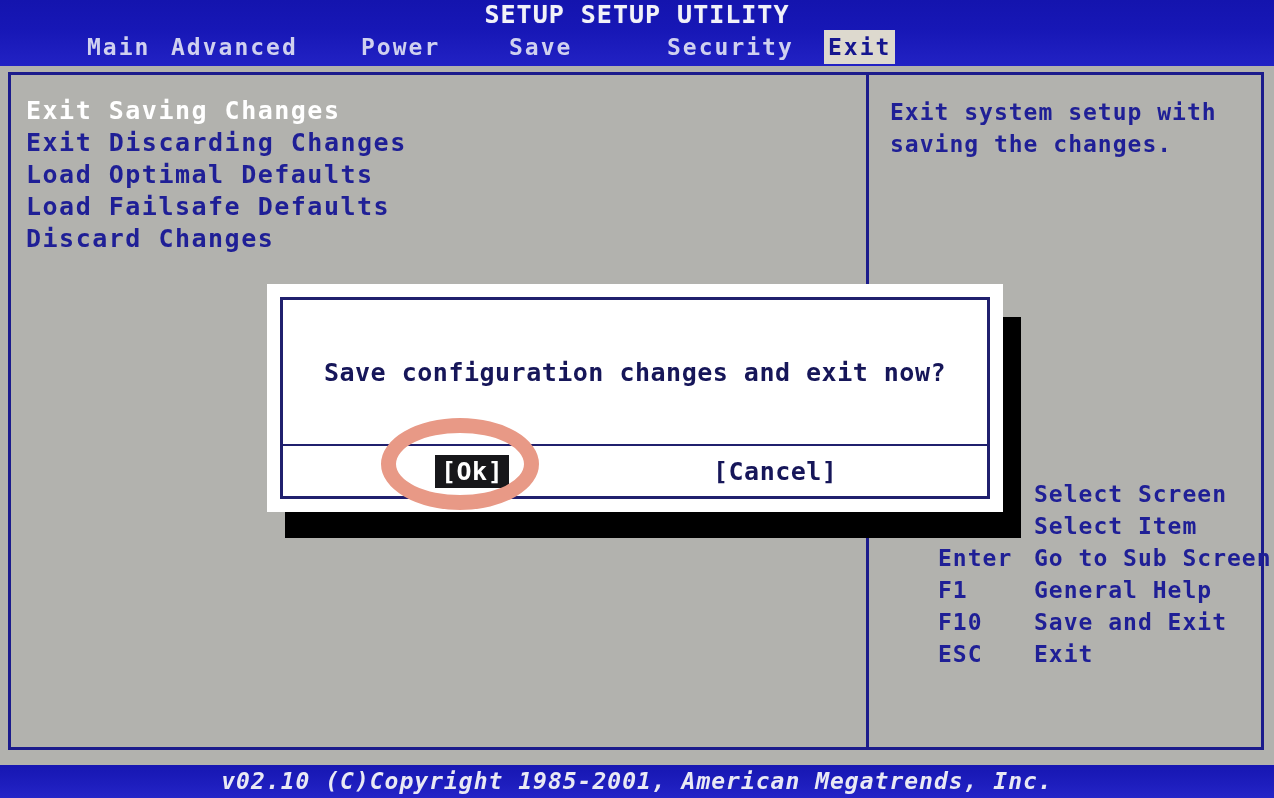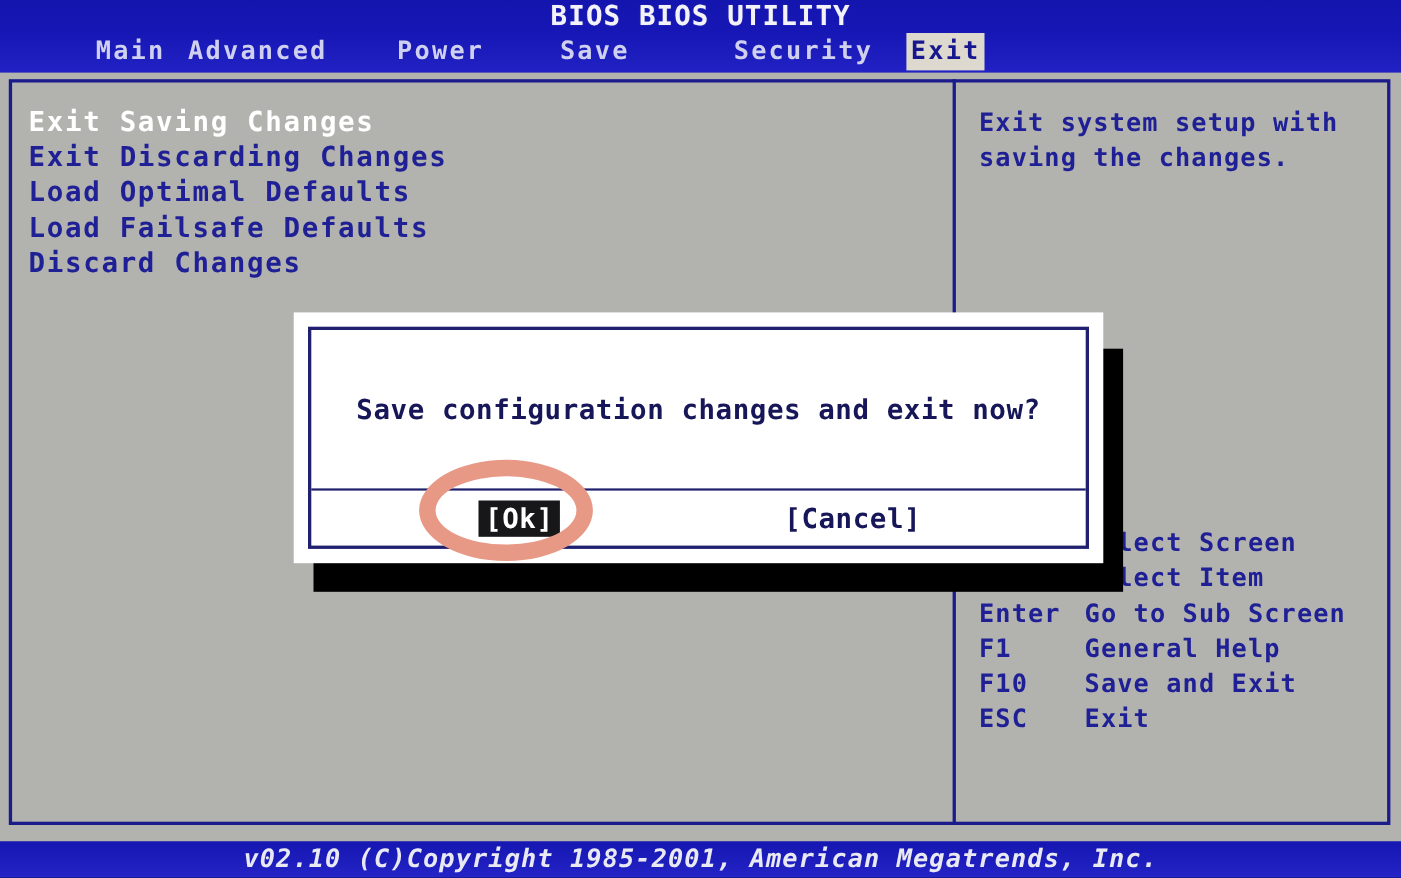--- a/index.html
+++ b/index.html
@@ -127,20 +127,21 @@
     letter-spacing: 1px;
   }
   .legend-row {
     display: flex;
     white-space: nowrap;
     height: 32px;
   }
   .legend-key {
     width: 96px;
     flex: 0 0 96px;
+    margin-left: 48px;
   }
   .legend-desc { flex: 1 1 auto; }
 
   
   #footer-bar {
     position: absolute;
     left: 0; top: 765px;
     width: 1274px;
     height: 33px;
     background: linear-gradient(180deg,#1616b2 0%, #1e1ebe 60%, #2525c8 100%);
@@ -239,21 +240,21 @@
     box-sizing: border-box;
     pointer-events: none;
   }
 </style>
 </head>
 <body>
 
 <div id="screen">
 
   <div id="header-bar">
-    <div id="title">BIOS BIOS UTILITY</div>
+    <div id="title">SETUP SETUP UTILITY</div>
     <div id="tabs">
       <div class="tab" style="left:38px;margin-left:45px;">Main</div>
       <div class="tab" style="left:167px;">Advanced</div>
       <div class="tab" style="left:357px;">Power</div>
       <div class="tab" style="left:505px;">Save</div>
       <div class="tab" style="left:663px;">Security</div>
       <div class="tab active" style="left:824px;">Exit</div>
     </div>
   </div>
 

